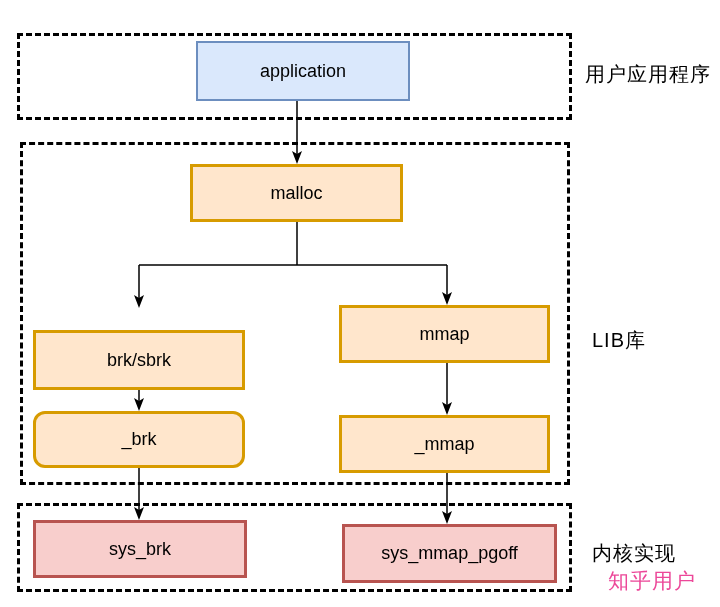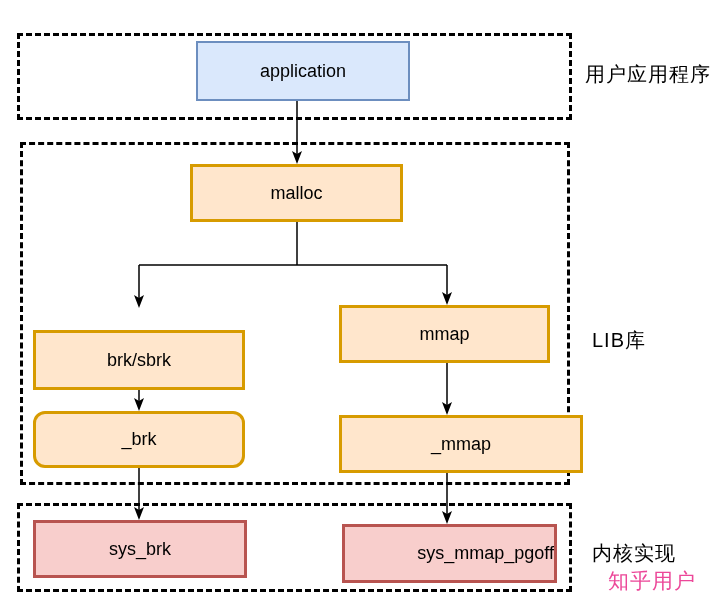--- a/index.html
+++ b/index.html
@@ -34,23 +34,23 @@
   }
   .node-blue   { background: #dae8fc; border: 2px solid #6c8ebf; }
   .node-orange { background: #ffe6cc; border: 3px solid #d79b00; }
   .node-red    { background: #f8cecc; border: 3px solid #b85450; }
 
   #n-application { left: 190px; top: 41px;  width: 214px; height: 60px; margin-left: 6px; }
   #n-malloc      { left: 190px; top: 164px; width: 213px; height: 58px; }
   #n-brk-sbrk    { left: 33px;  top: 308px; width: 212px; height: 60px; margin-top: 22px; }
   #n-mmap        { left: 339px; top: 305px; width: 211px; height: 58px; }
   #n-libc-brk    { left: 33px;  top: 411px; width: 212px; height: 57px; border-radius: 12px; }
-  #n-libc-mmap   { left: 339px; top: 415px; width: 244px; height: 58px; }
+  #n-libc-mmap   { left: 339px; top: 415px; width: 211px; height: 58px; }
   #n-sys-brk     { left: 33px;  top: 520px; width: 214px; height: 58px; }
-  #n-sys-mmap    { left: 342px; top: 524px; width: 215px; height: 59px; justify-content: flex-end; }
+  #n-sys-mmap    { left: 342px; top: 524px; width: 215px; height: 59px; }
 
   .region-label {
     position: absolute;
     font-size: 20px;
     color: #000000;
     letter-spacing: 1px;
     white-space: nowrap;
   }
   #lbl-user   { left: 585px; top: 61px;  }
   #lbl-lib    { left: 592px; top: 327px; }

